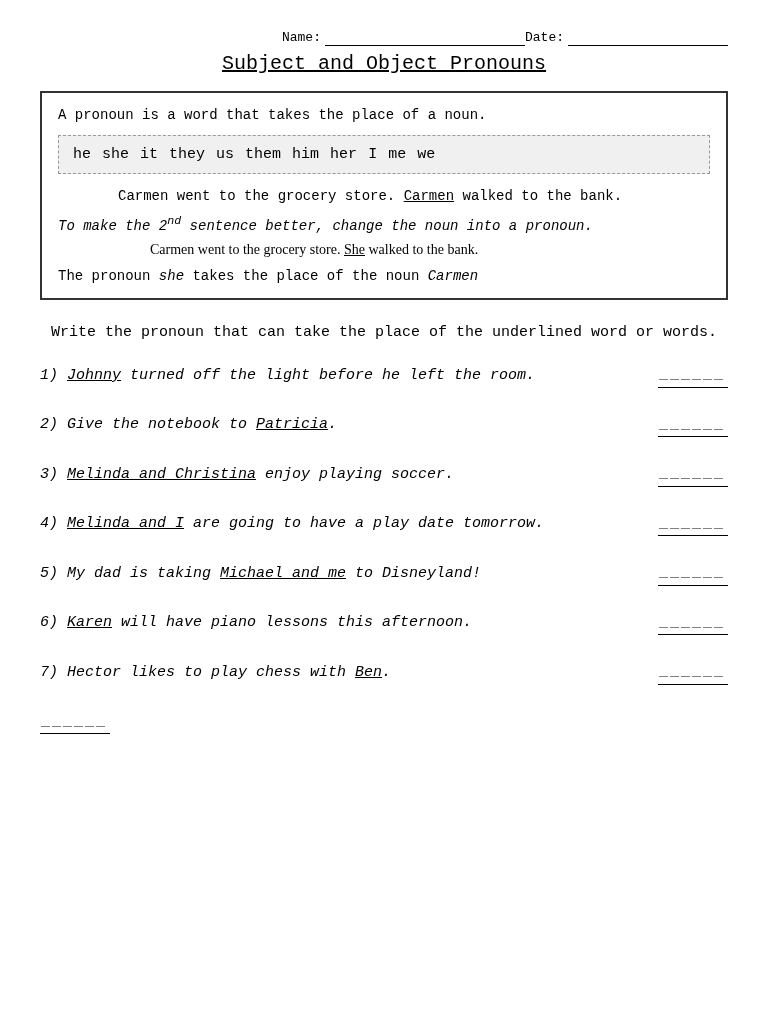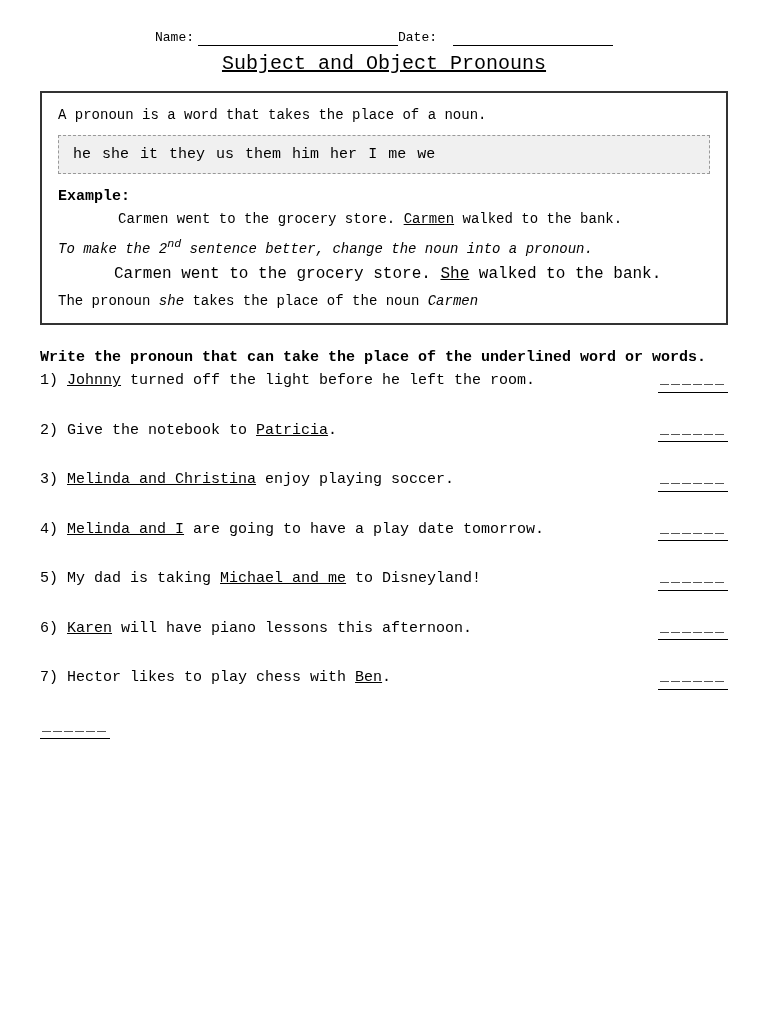--- a/index.html
+++ b/index.html
@@ -13,41 +13,41 @@
       min-height: 1024px;
       background: #ffffff;
       font-family: 'Courier New', Courier, monospace;
       font-size: 15px;
       color: #000000;
       padding: 30px 40px;
     }
 
     .header-row {
       display: flex;
-      justify-content: center;
+      justify-content: flex-end;
       margin-bottom: 6px;
       font-size: 13px;
     }
 
     .name-line {
       display: flex;
       align-items: baseline;
       gap: 4px;
     }
 
     .name-line span:last-child {
       border-bottom: 1px solid #000;
       display: inline-block;
       width: 200px;
     }
 
     .date-line {
       display: flex;
       align-items: baseline;
-      gap: 16px;
+      gap: 4px;
     }
 
     .date-line span:last-child {
       border-bottom: 1px solid #000;
       display: inline-block;
       width: 160px;
     }
 
     .page-title {
       text-align: center;
@@ -96,55 +96,59 @@
       font-style: italic;
       font-size: 14px;
       margin-bottom: 8px;
     }
 
     .italic-instruction sup {
       font-style: italic;
     }
 
     .example-sentence-2 {
-      margin-left: 56px;
+      margin-left: 92px;
       margin-bottom: 10px;
-      font-size: 16px;
+      font-size: 14px;
+      font-family: Liberation Serif, serif;
     }
 
     .pronoun-note {
       font-size: 14px;
       margin-top: 6px;
     }
 
     .pronoun-note em {
       font-style: italic;
     }
 
     .underline {
       text-decoration: underline;
     }
 
     .directions {
-      font-weight: bold;
-      font-size: 15px;
+      font-weight: normal;
+      font-size: 15px;
+      margin-bottom: 20px;
       line-height: 1.5;
+      text-align: center;
     }
 
     .question-list {
       list-style: none;
     }
 
     .question-item {
       display: flex;
       justify-content: space-between;
-      align-items: flex-end;
+      align-items: center;
       margin-bottom: 26px;
       font-size: 15px;
       line-height: 1.5;
+      font-style: italic;
     }
 
     .question-text {
       flex: 1;
       padding-right: 20px;
     }
 
     .answer-blank {
       white-space: nowrap;
       letter-spacing: 2px;
@@ -181,21 +185,20 @@
     <span>they</span>
     <span>us</span>
     <span>them</span>
     <span>him</span>
     <span>her</span>
     <span>I</span>
     <span>me</span>
     <span>we</span>
   </div>
 
-  <p class="example-label">Example:</p>
 
   <p class="example-sentence">
     Carmen went to the grocery store. <span class="underline">Carmen</span> walked to the bank.
   </p>
 
   <p class="italic-instruction">
     <em>To make the 2<sup>nd</sup> sentence better, change the noun into a pronoun.</em>
   </p>
 
   <p class="example-sentence-2">

